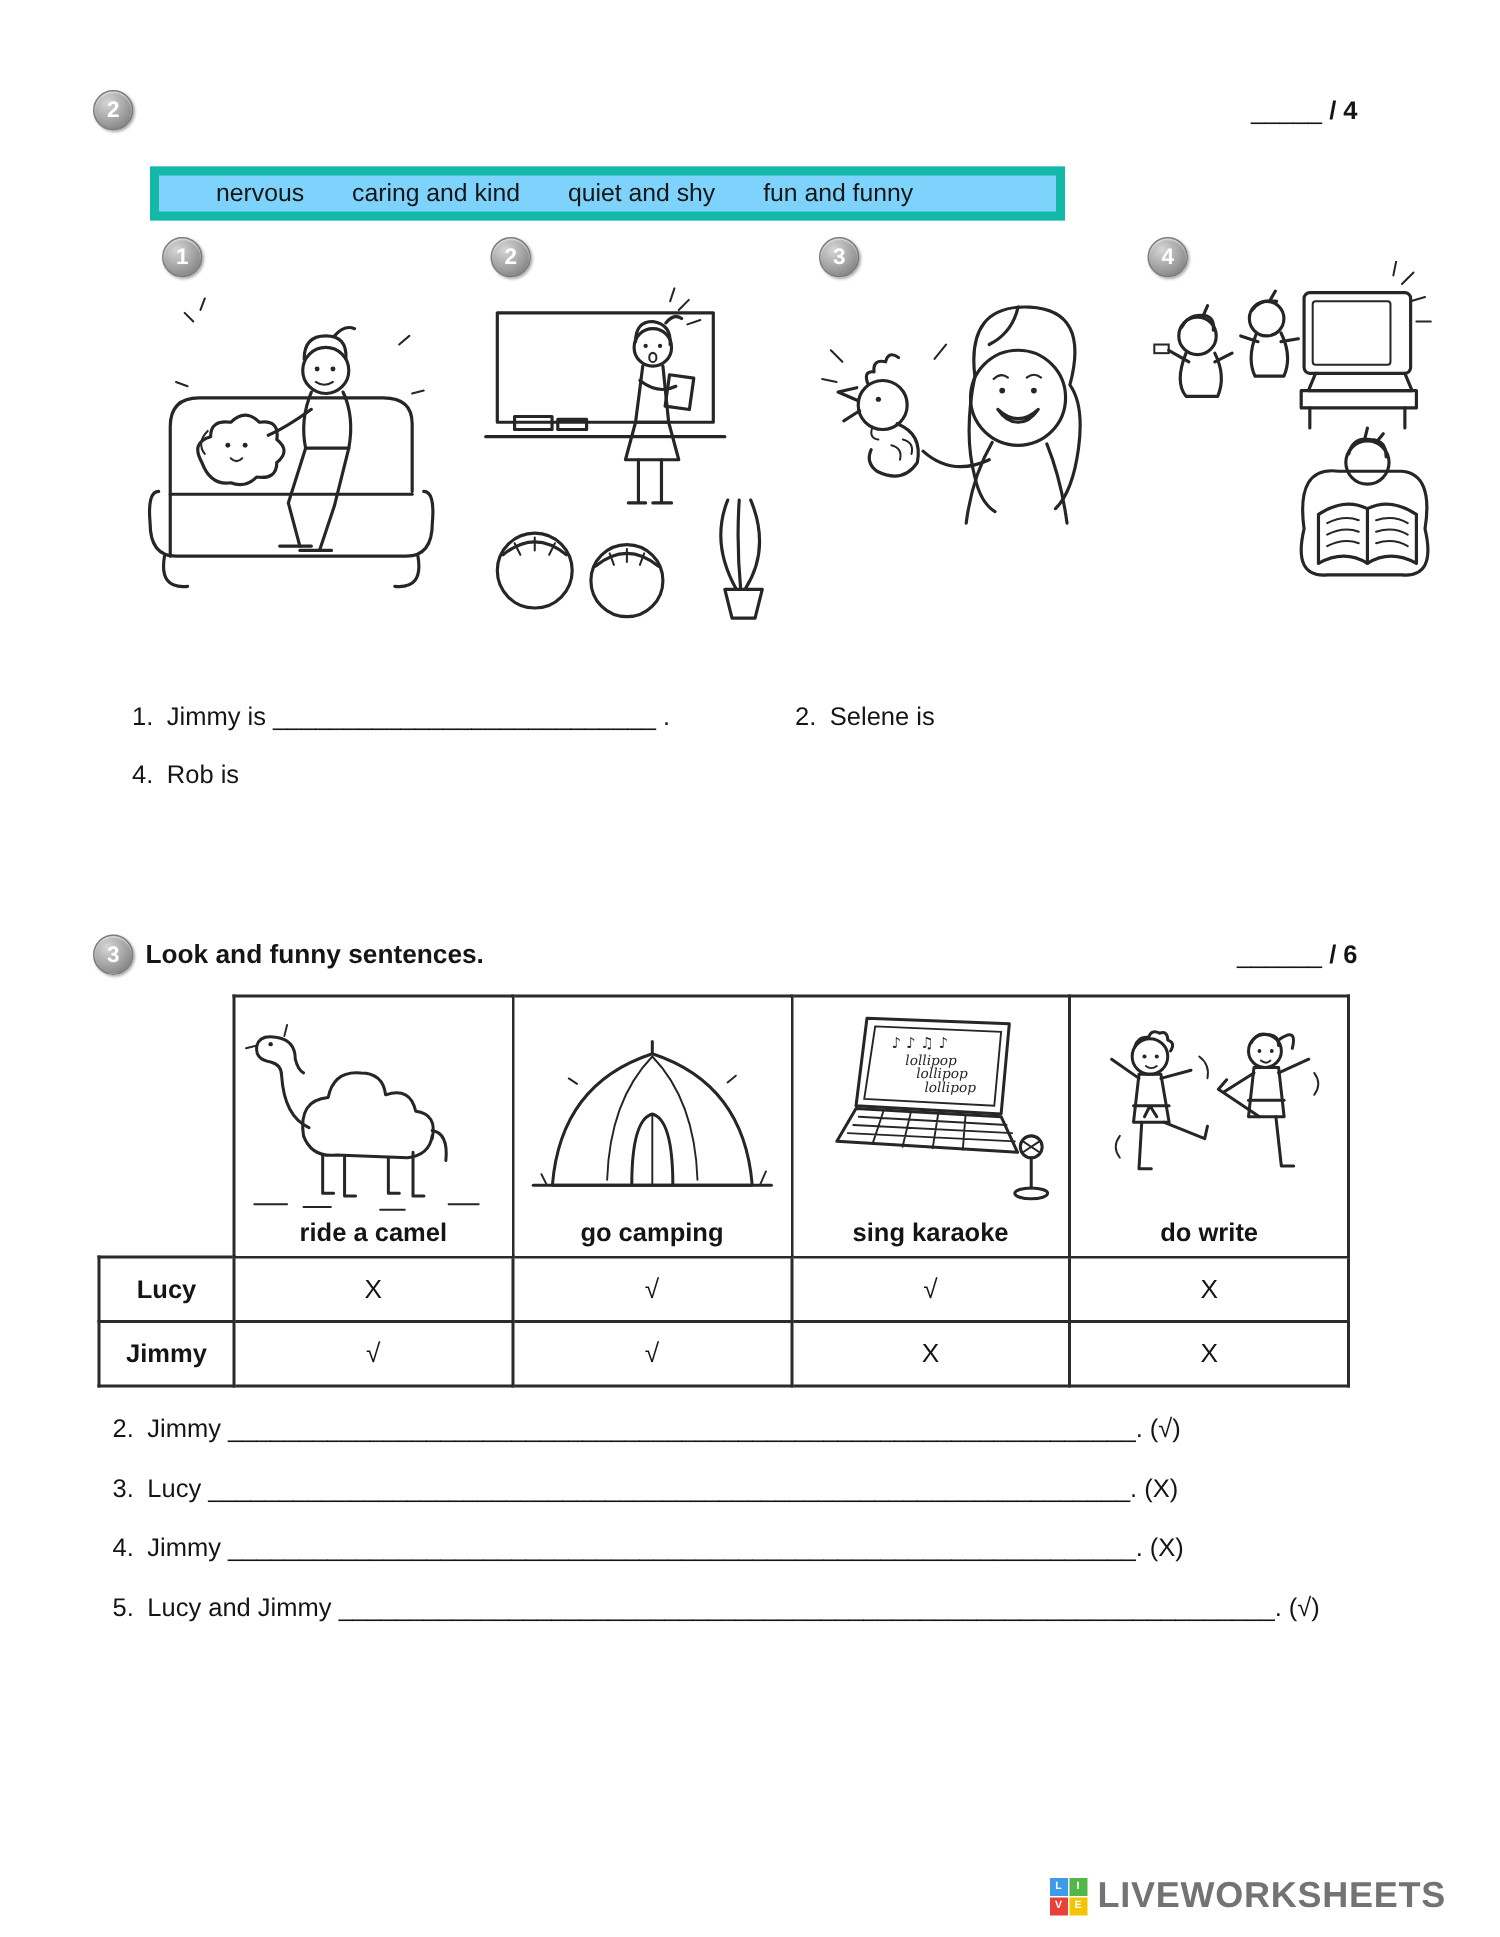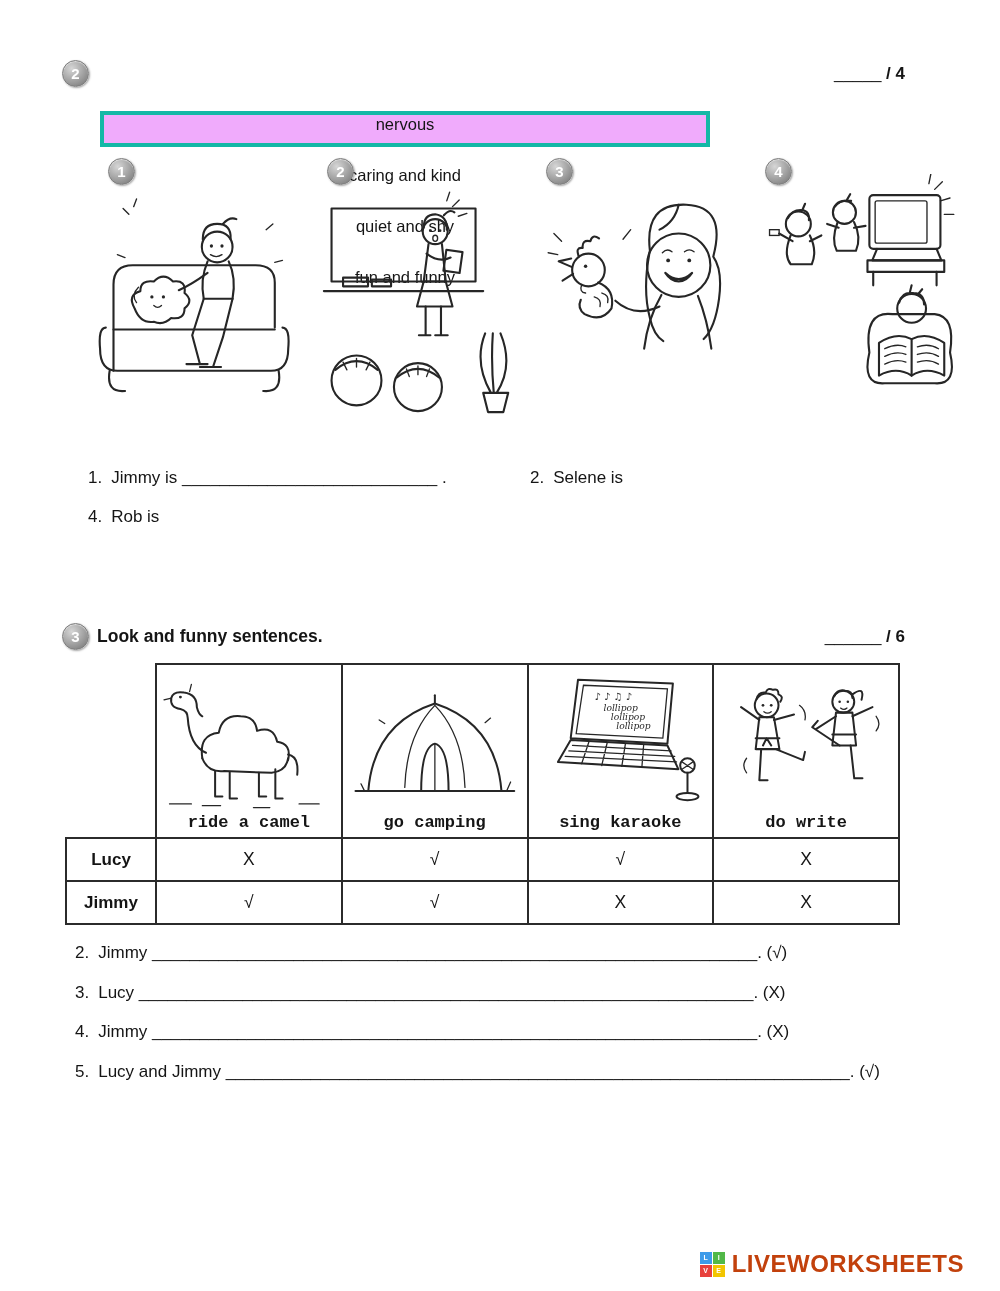--- a/index.html
+++ b/index.html
@@ -20,22 +20,22 @@
   .ex-header { position:absolute; left:62px; width:843px; display:flex; align-items:center; gap:8px; font-size:17.5px; }
   .ex-header.h2 { top:60px; }
   .ex-header.h3 { top:623px; }
   .ex-header.h3 .ex-title { font-weight:bold; }
   .score { margin-left:auto; font-size:17px; white-space:nowrap; }
   .score b { font-weight:bold; }
 
   
   .word-bank {
     position:absolute; top:111px; left:100px; width:610px; height:36px;
-    border:4px solid #14b8a6; display:flex; align-items:center; gap:32px;
-    padding:0 38px; font-size:16.5px; white-space:nowrap; background:#f0abfc;flex-direction:column;
+    border:6px solid #14b8a6; display:flex; align-items:center; gap:32px;
+    padding:0 38px; font-size:16.5px; white-space:nowrap; background:#7dd3fc;
   }
 
   
   .pics { position:absolute; top:150px; left:92px; width:868px; height:270px;
           display:grid; grid-template-columns:repeat(4,1fr); gap:8px; }
   .pic { position:relative; }
   .pic .badge { position:absolute; top:8px; left:16px; z-index:2; }
   .pic svg { position:absolute; top:24px; left:0; width:100%; height:240px; }
   .line { stroke:#262626; stroke-width:2.2; fill:none; stroke-linecap:round; stroke-linejoin:round; }
   .thin { stroke:#262626; stroke-width:1.4; fill:none; stroke-linecap:round; }
@@ -48,34 +48,34 @@
   .snum { margin-right:9px; }
   .blank { letter-spacing:0; }
 
   
   .t3 { position:absolute; top:663px; left:65px; width:835px; border-collapse:collapse; table-layout:fixed; }
   .t3 col.c-name { width:90px; }
   .t3 td, .t3 th { border:2px solid #2b2b2b; }
   .t3 td.empty { border:none; }
   .imgcell { height:174px; vertical-align:bottom; text-align:center; padding:0; position:relative; background:#fff; }
   .imgcell svg { display:block; width:100%; height:146px; }
-  .caption { font-family:Liberation Mono, monospace; font-weight:bold; font-size:17px; padding:0 0 5px; }
+  .caption { font-family:Liberation Sans, sans-serif; font-weight:bold; font-size:17px; padding:0 0 5px; }
   .markrow th { font-weight:bold; font-size:17px; height:43px; text-align:center; background:#fff; }
   .markrow td { height:43px; text-align:center; font-size:17.5px; background:#fff; }
 
   
   .s3 { position:absolute; top:933px; left:75px; width:890px; font-size:17px; }
   .s3 p { line-height:39.5px; white-space:nowrap; }
 
   
   .footer { position:absolute; top:1250px; right:36px; display:flex; align-items:center; gap:7px; }
   .logo { display:grid; grid-template-columns:12px 12px; grid-template-rows:12px 12px; gap:1px; }
   .logo span { display:flex; align-items:center; justify-content:center; color:#fff; font-size:7px; font-weight:bold; }
   .sq0 { background:#3d9be9; } .sq1 { background:#51b848; } .sq2 { background:#e8413c; } .sq3 { background:#f2c500; }
-  .brand { font-size:24px; font-weight:bold; color:#c2410c; letter-spacing:.5px; }
+  .brand { font-size:24px; font-weight:bold; color:#737373; letter-spacing:.5px; }
   .karaoke-text { font-family:"DejaVu Serif", serif; font-style:italic; fill:#262626; }
 </style>
 </head>
 <body>
 
 <div class="page">
 
   <div class="ex-header h2">
     <span class="badge">2</span>
     <span class="score"><span>_____</span> <b>/ 4</b></span>

